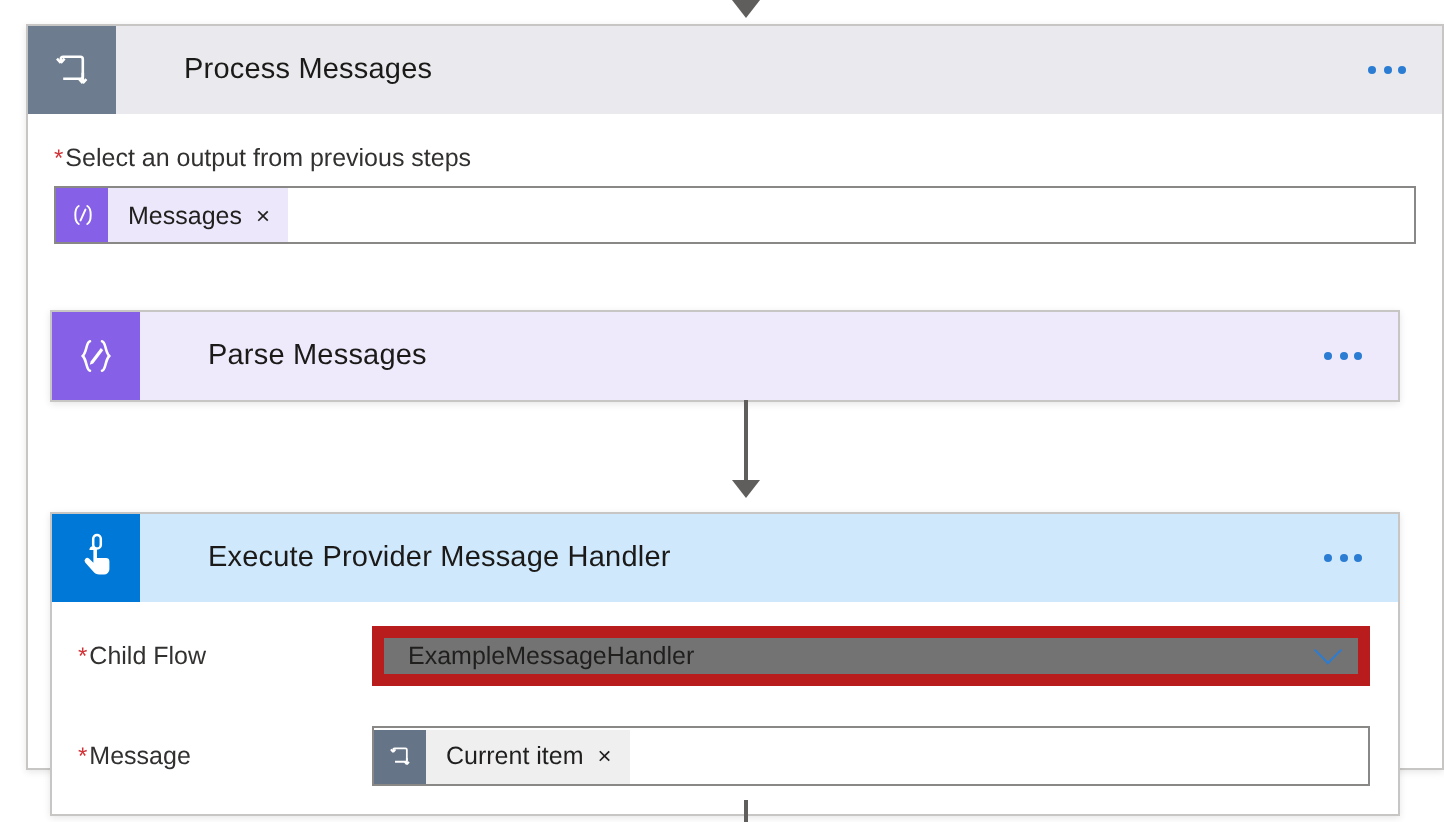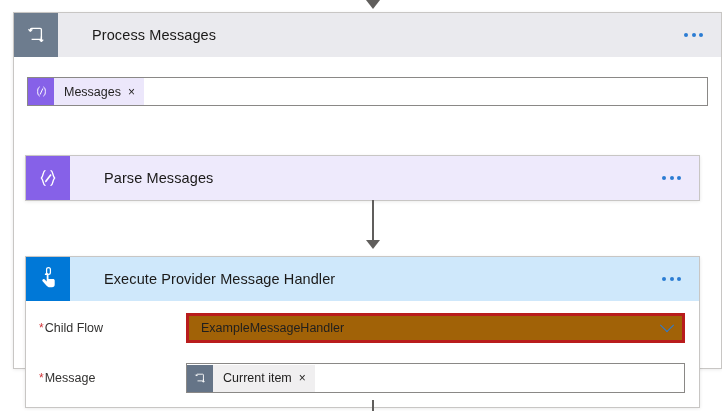--- a/index.html
+++ b/index.html
@@ -189,22 +189,22 @@
     box-sizing: border-box;
     line-height: 30px;
   }
   .prop-control {
     flex: 1;
     margin-right: 14px;
   }
 
   .select-box {
     height: 30px;
-    border: 3px solid #b91c1c;
-    background: #a16207;
+    border: 6px solid #b91c1c;
+    background: #737373;
     display: flex;
     align-items: center;
     justify-content: space-between;
     padding: 0 10px 0 12px;
     box-sizing: border-box;
   }
   .select-value {
     font-size: 12.5px;
     color: #201f1e;
   }
@@ -248,20 +248,23 @@
       <div class="hdr-title">Process Messages</div>
       <div class="ellipsis">
         <i></i>
           <i></i>
           <i></i>
       </div>
     </div>
 
     <div class="loop-body">
 
+      <div class="field-label-req">
+        <span class="req-star">*</span><span>Select an output from previous steps</span>
+      </div>
 
       <div class="token-input">
         <span class="token">
           <span class="token-icon purple">
             <svg width="15" height="15" viewBox="0 0 16 16" aria-hidden="true">
               <path d="M5.7 3.2 C4.2 4.0 3.9 6.0 3.9 8 C3.9 10.0 4.2 12.0 5.7 12.8" fill="none" stroke="#ffffff" stroke-width="1.05" stroke-linecap="round"></path>
               <path d="M10.3 3.2 C11.8 4.0 12.1 6.0 12.1 8 C12.1 10.0 11.8 12.0 10.3 12.8" fill="none" stroke="#ffffff" stroke-width="1.05" stroke-linecap="round"></path>
               <path d="M9.3 5.1 L6.7 10.9" fill="none" stroke="#ffffff" stroke-width="1.05" stroke-linecap="round"></path>
             </svg>
           </span>

